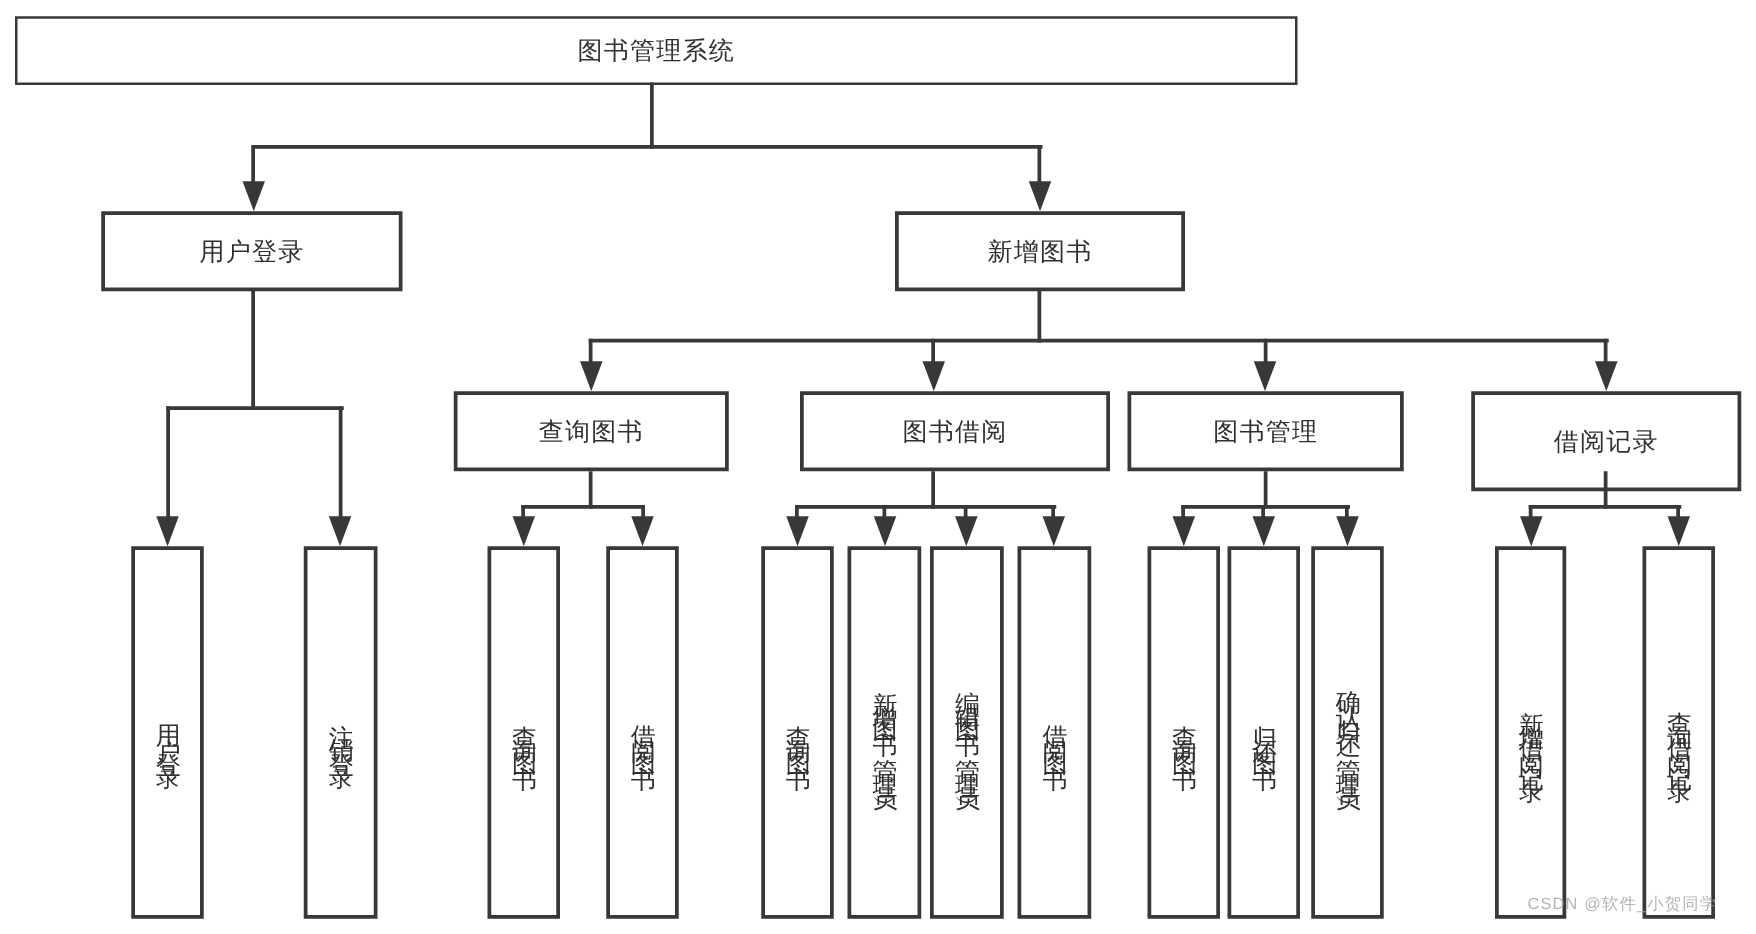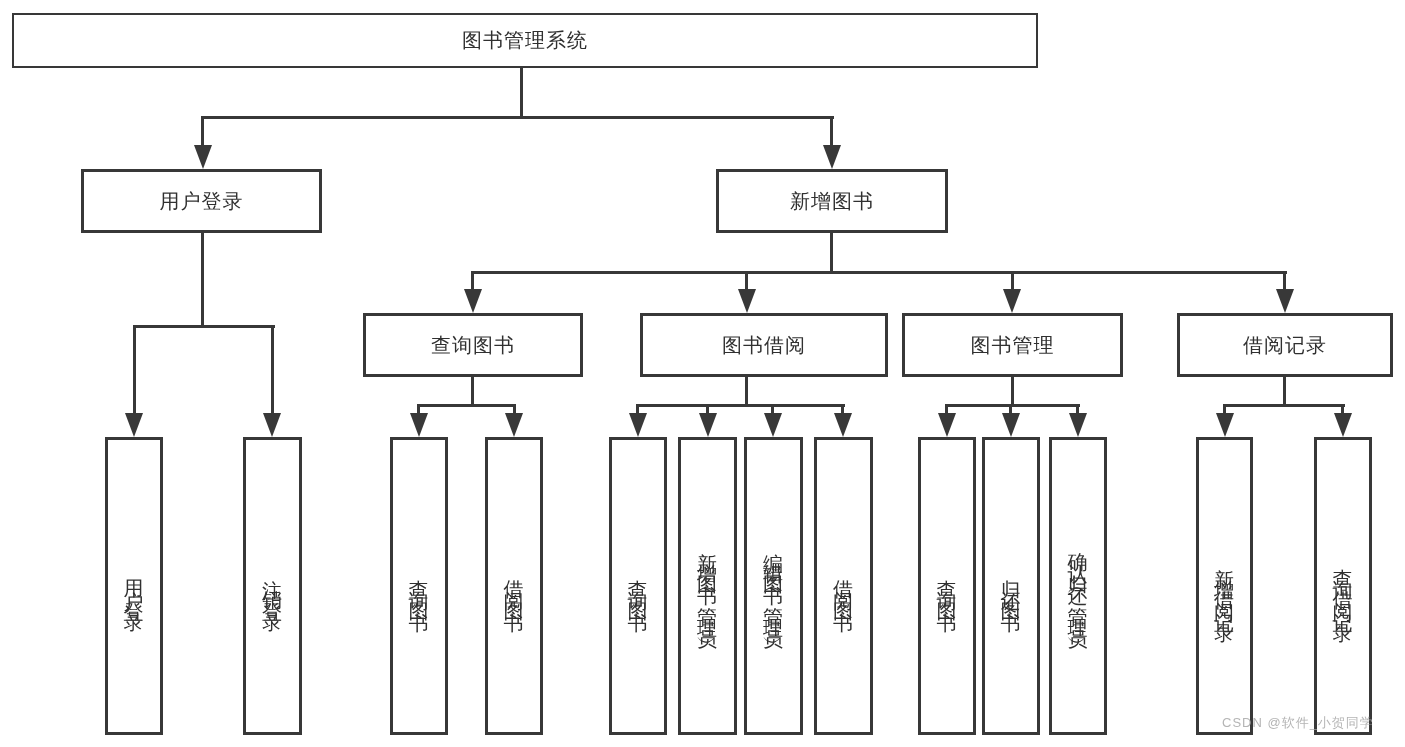--- a/index.html
+++ b/index.html
@@ -90,21 +90,21 @@
 
   <div class="node" style="left:363px;top:313px;width:220px;height:64px">
     <span>查询图书</span>
   </div>
   <div class="node" style="left:640px;top:313px;width:248px;height:64px">
     <span>图书借阅</span>
   </div>
   <div class="node" style="left:902px;top:313px;width:221px;height:64px">
     <span>图书管理</span>
   </div>
-  <div class="node" style="left:1177px;top:313px;width:216px;height:64px">
+  <div class="node" style="left:1177px;top:313px;width:216px;height:80px">
     <span>借阅记录</span>
   </div>
 
   <div class="vl" style="left:471px;top:377px;height:30px"></div>
   <div class="hl" style="left:417px;top:404px;width:99px"></div>
   <div class="vl" style="left:417px;top:404px;height:14px"></div>
   <div class="arrow" style="left:410px;top:413px"></div>
   <div class="vl" style="left:513px;top:404px;height:14px"></div>
   <div class="arrow" style="left:505px;top:413px"></div>
 

